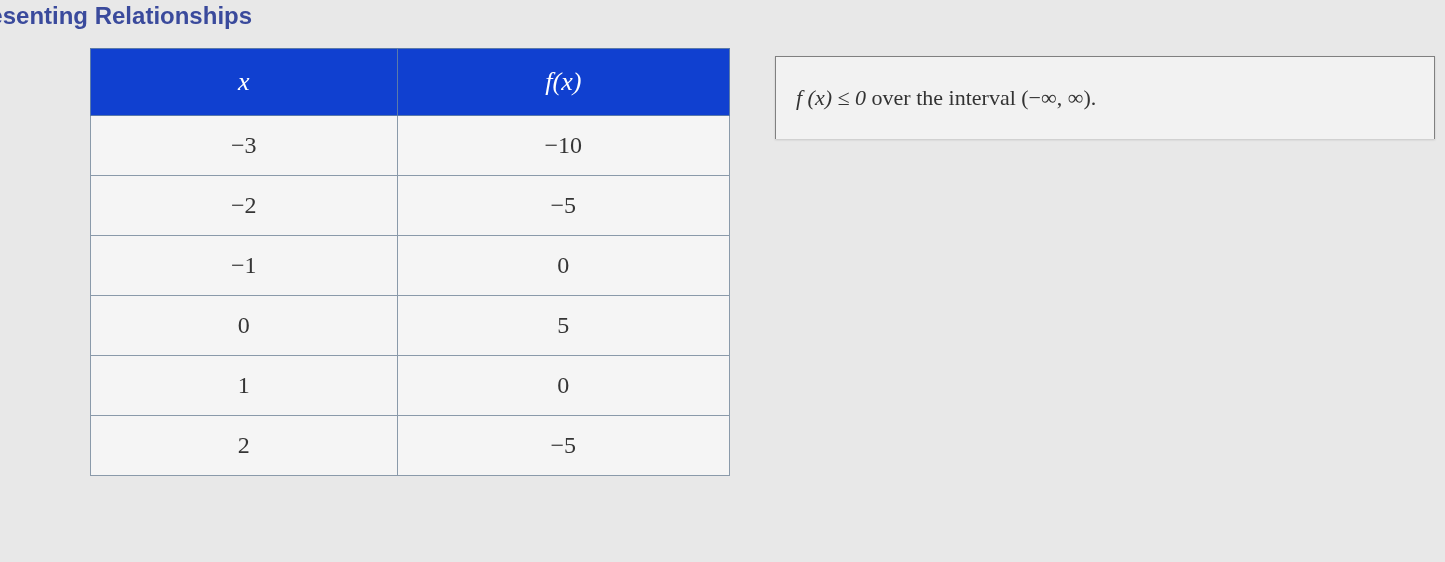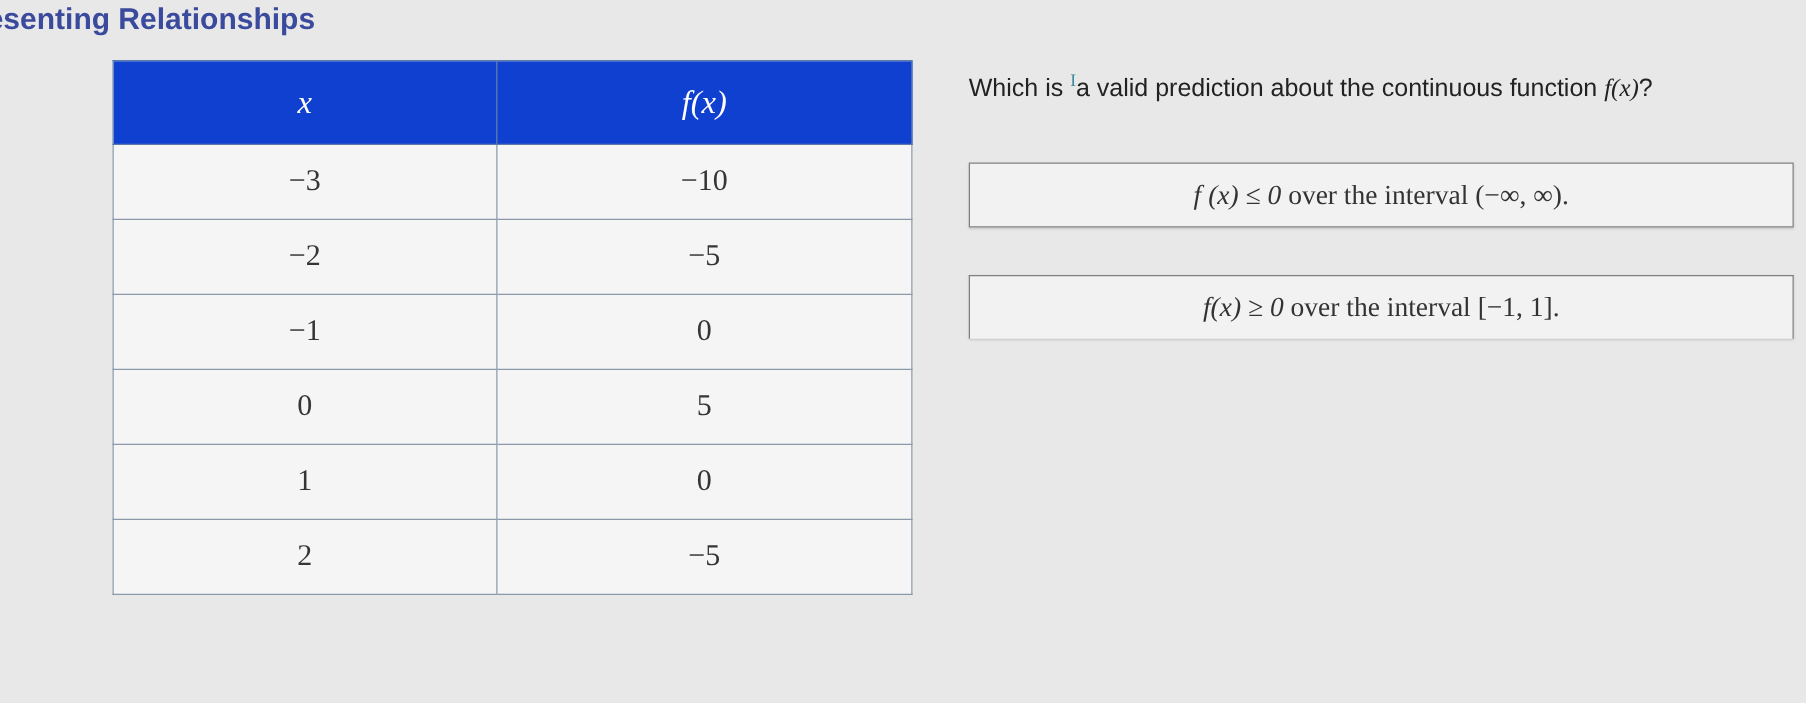--- a/index.html
+++ b/index.html
@@ -71,29 +71,28 @@
     }
     .cursor-mark {
       color: #3a8a9c;
       font-family: serif;
       font-size: 14px;
       vertical-align: super;
     }
     .answer-option {
       border: 1px solid #808080;
       background: #f2f2f2;
-      padding: 12px 20px;
+      padding: 28px 20px;
       margin-bottom: 38px;
-      text-align: center;
+      text-align: left;
       font-family: 'Times New Roman', serif;
       font-size: 22px;
       color: #333;
       cursor: pointer;
       box-shadow: 0 1px 2px rgba(0,0,0,0.15);
-      margin-top: 36px;
     }
     .answer-option:last-child {
       border-bottom: none;
       margin-bottom: 0;
     }
     .italic {
       font-style: italic;
     }
   </style>
 </head>
@@ -132,27 +131,21 @@
         <td>0</td>
       </tr>
       <tr>
         <td>2</td>
         <td>−5</td>
       </tr>
     </tbody>
   </table>
 
   <div class="right-panel">
-    <div class="question-text">
-      <span>Which is </span><span class="cursor-mark">I</span><span>a</span><span> valid prediction about the continuous function </span><span class="math italic">f(x)</span><span>?</span>
-    </div>
 
     <div class="answer-option">
       <span class="italic">f (x) ≤ 0</span><span> over the interval </span><span>(−∞,  ∞).</span>
     </div>
 
-    <div class="answer-option">
-      <span class="italic">f(x) ≥ 0</span><span> over the interval </span><span>[−1,  1].</span>
-    </div>
 
   </div>
 
 </div>
 
 </body></html>

